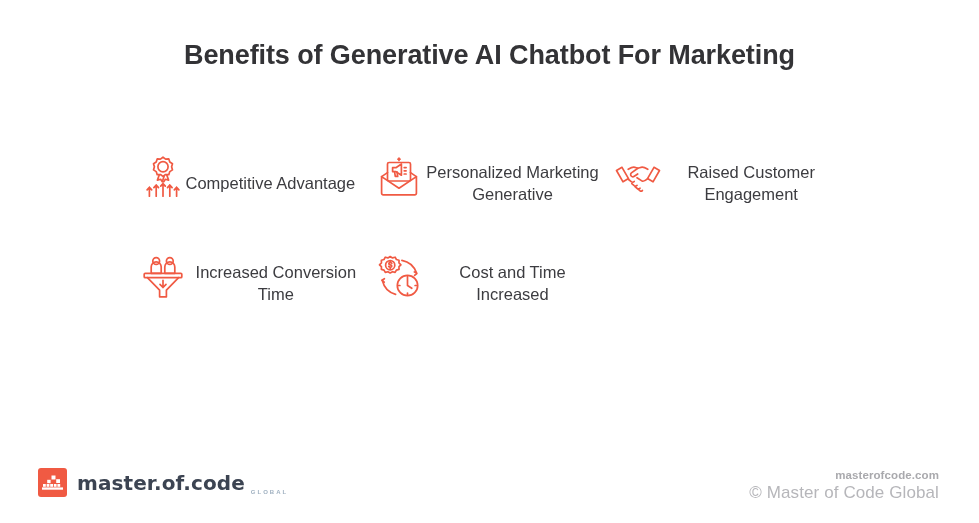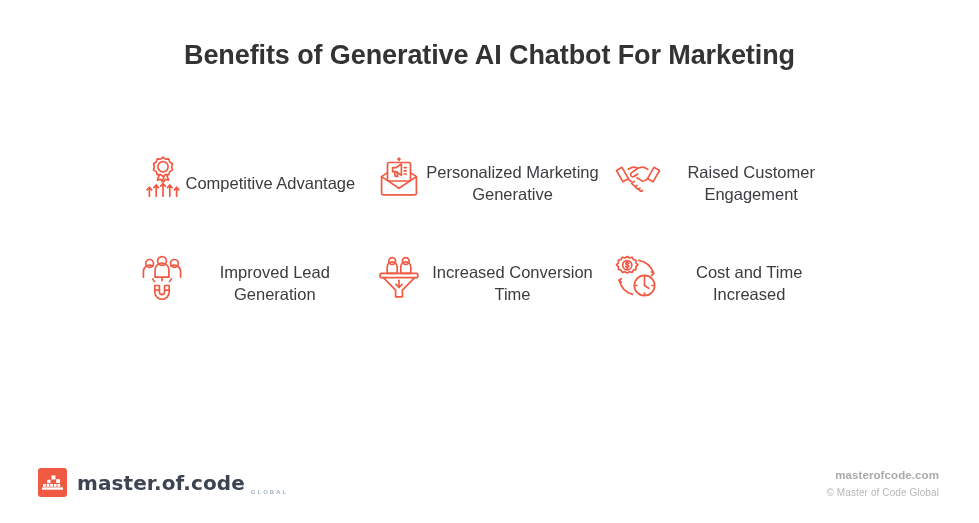--- a/index.html
+++ b/index.html
@@ -117,21 +117,21 @@
   }
   .footer-site {
     font-size: 11.5px;
     font-weight: bold;
     color: #a9a9ad;
     line-height: 17px;
     letter-spacing: 0.1px;
     margin-top: 23px;
   }
   .footer-copy {
-    font-size: 10px;
+    font-size: 17px;
     color: #b6b6ba;
     line-height: 17px;
     letter-spacing: 0.1px;
   }
 </style>
 </head>
 <body>
 
 <div class="slide">
 
@@ -181,36 +181,20 @@
           <path d="M24.9 10.3 l-6.5 4.6 c-1 0.8 -1 2.2 -0.2 3.1 c0.8 0.9 2.1 1 3.1 0.3 l3.4 -2.3"></path>
           <path d="M15.6 21.5 l2.6 2.2 c0.9 0.8 2.2 0.7 3 -0.2"></path>
           <path d="M18.8 25.6 l2.4 2 c0.9 0.7 2.2 0.6 2.9 -0.3"></path>
           <path d="M22 28.7 l2.2 1.8 c0.8 0.7 2.1 0.6 2.8 -0.3"></path>
           <path d="M25.3 31.4 l1.6 1.3 c0.8 0.6 1.9 0.5 2.5 -0.3"></path>
         </svg>
       </div>
       <div class="cell-label">Raised Customer Engagement</div>
     </div>
 
-    <div class="cell">
-      <div class="icon-wrap">
-        <svg width="44" height="46" viewBox="0 0 44 46" fill="none" stroke="#f05a43" stroke-width="1.7" stroke-linecap="round" stroke-linejoin="round">
-          <circle cx="22" cy="7" r="4.4"></circle>
-          <circle cx="9.6" cy="9.4" r="3.9"></circle>
-          <circle cx="34.4" cy="9.4" r="3.9"></circle>
-          <path d="M15.1 23.2 v-7.3 a6.9 6.9 0 0 1 13.8 0 v7.3 Z"></path>
-          <path d="M3.4 23.2 v-5.8 a6.2 6.2 0 0 1 9.6 -5.2"></path>
-          <path d="M40.6 23.2 v-5.8 a6.2 6.2 0 0 0 -9.6 -5.2"></path>
-          <path d="M14.5 27.6 l-1.8 -2.7 M22 26.6 v-3.1 M29.5 27.6 l1.8 -2.7"></path>
-          <path d="M14.8 31.5 v6.6 a7.2 7.2 0 0 0 14.4 0 v-6.6 h-4.6 v6.6 a2.6 2.6 0 0 1 -5.2 0 v-6.6 Z"></path>
-          <path d="M14.8 36.2 h4.6 M24.6 36.2 h4.6"></path>
-        </svg>
-      </div>
-      <div class="cell-label">Improved Lead Generation</div>
-    </div>
 
     <div class="cell">
       <div class="icon-wrap">
         <svg width="46" height="46" viewBox="0 0 46 46" fill="none" stroke="#f05a43" stroke-width="1.7" stroke-linecap="round" stroke-linejoin="round">
           <circle cx="16.2" cy="7" r="3.4"></circle>
           <circle cx="29.8" cy="7" r="3.4"></circle>
           <path d="M11.2 19.3 v-6.4 a5 5 0 0 1 10 0 v6.4 Z"></path>
           <path d="M24.8 19.3 v-6.4 a5 5 0 0 1 10 0 v6.4 Z"></path>
           <rect x="4.2" y="19.3" width="37.6" height="4.4" rx="1"></rect>
           <path d="M7.4 23.7 L19.6 36.2 v6.6 h6.8 v-6.6 L38.6 23.7"></path>

